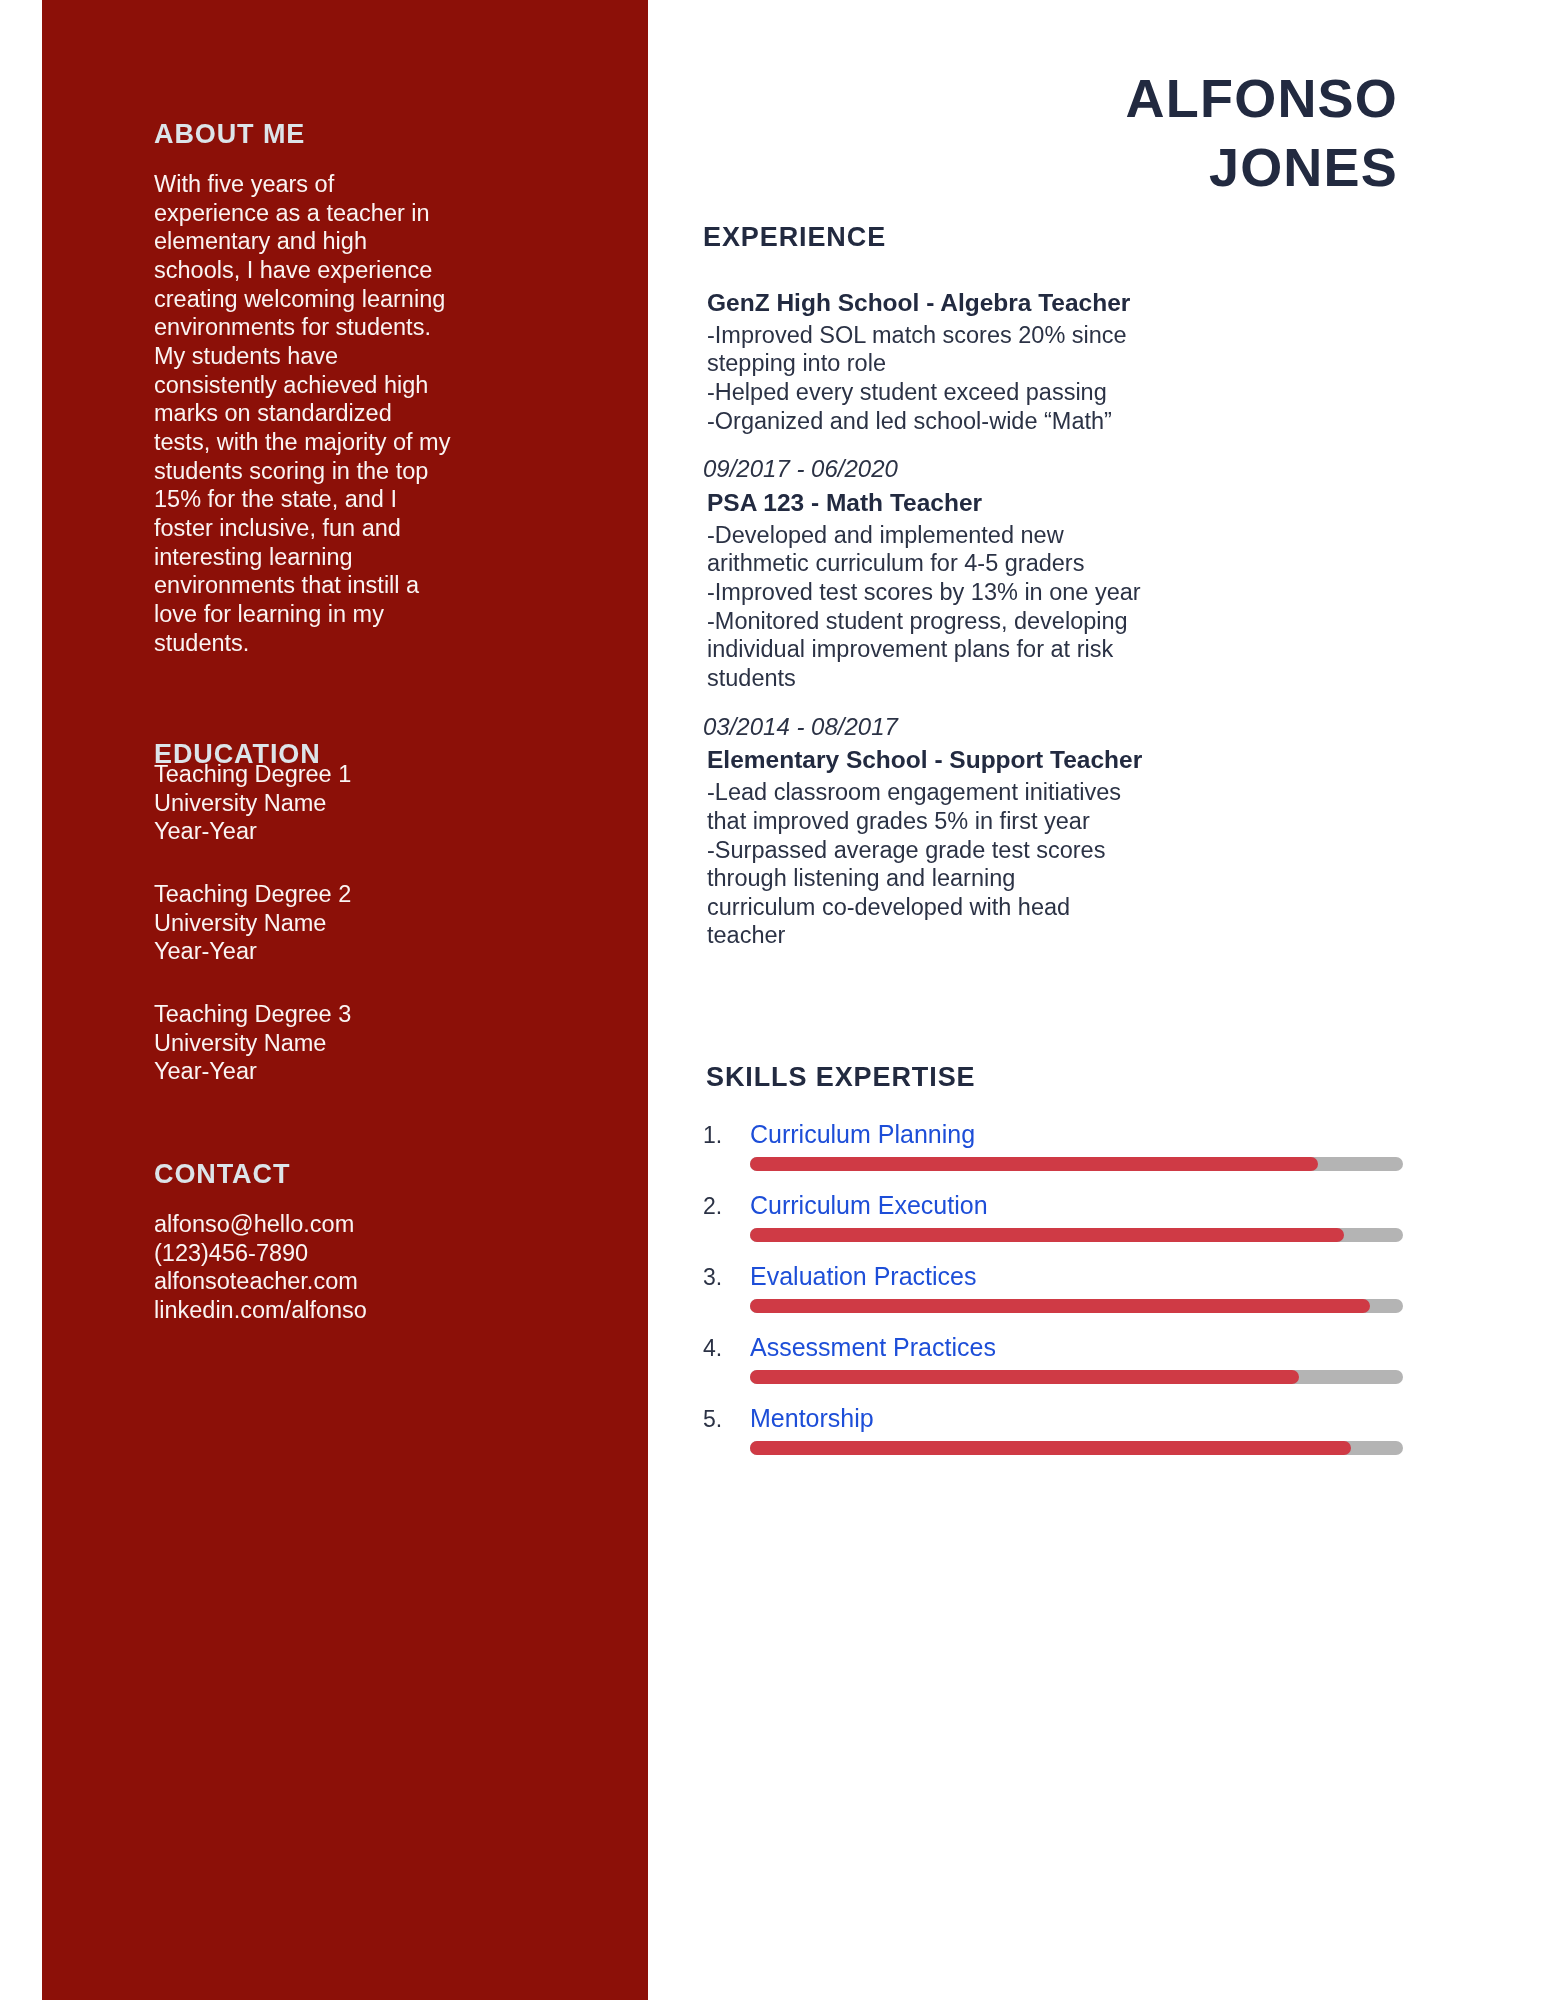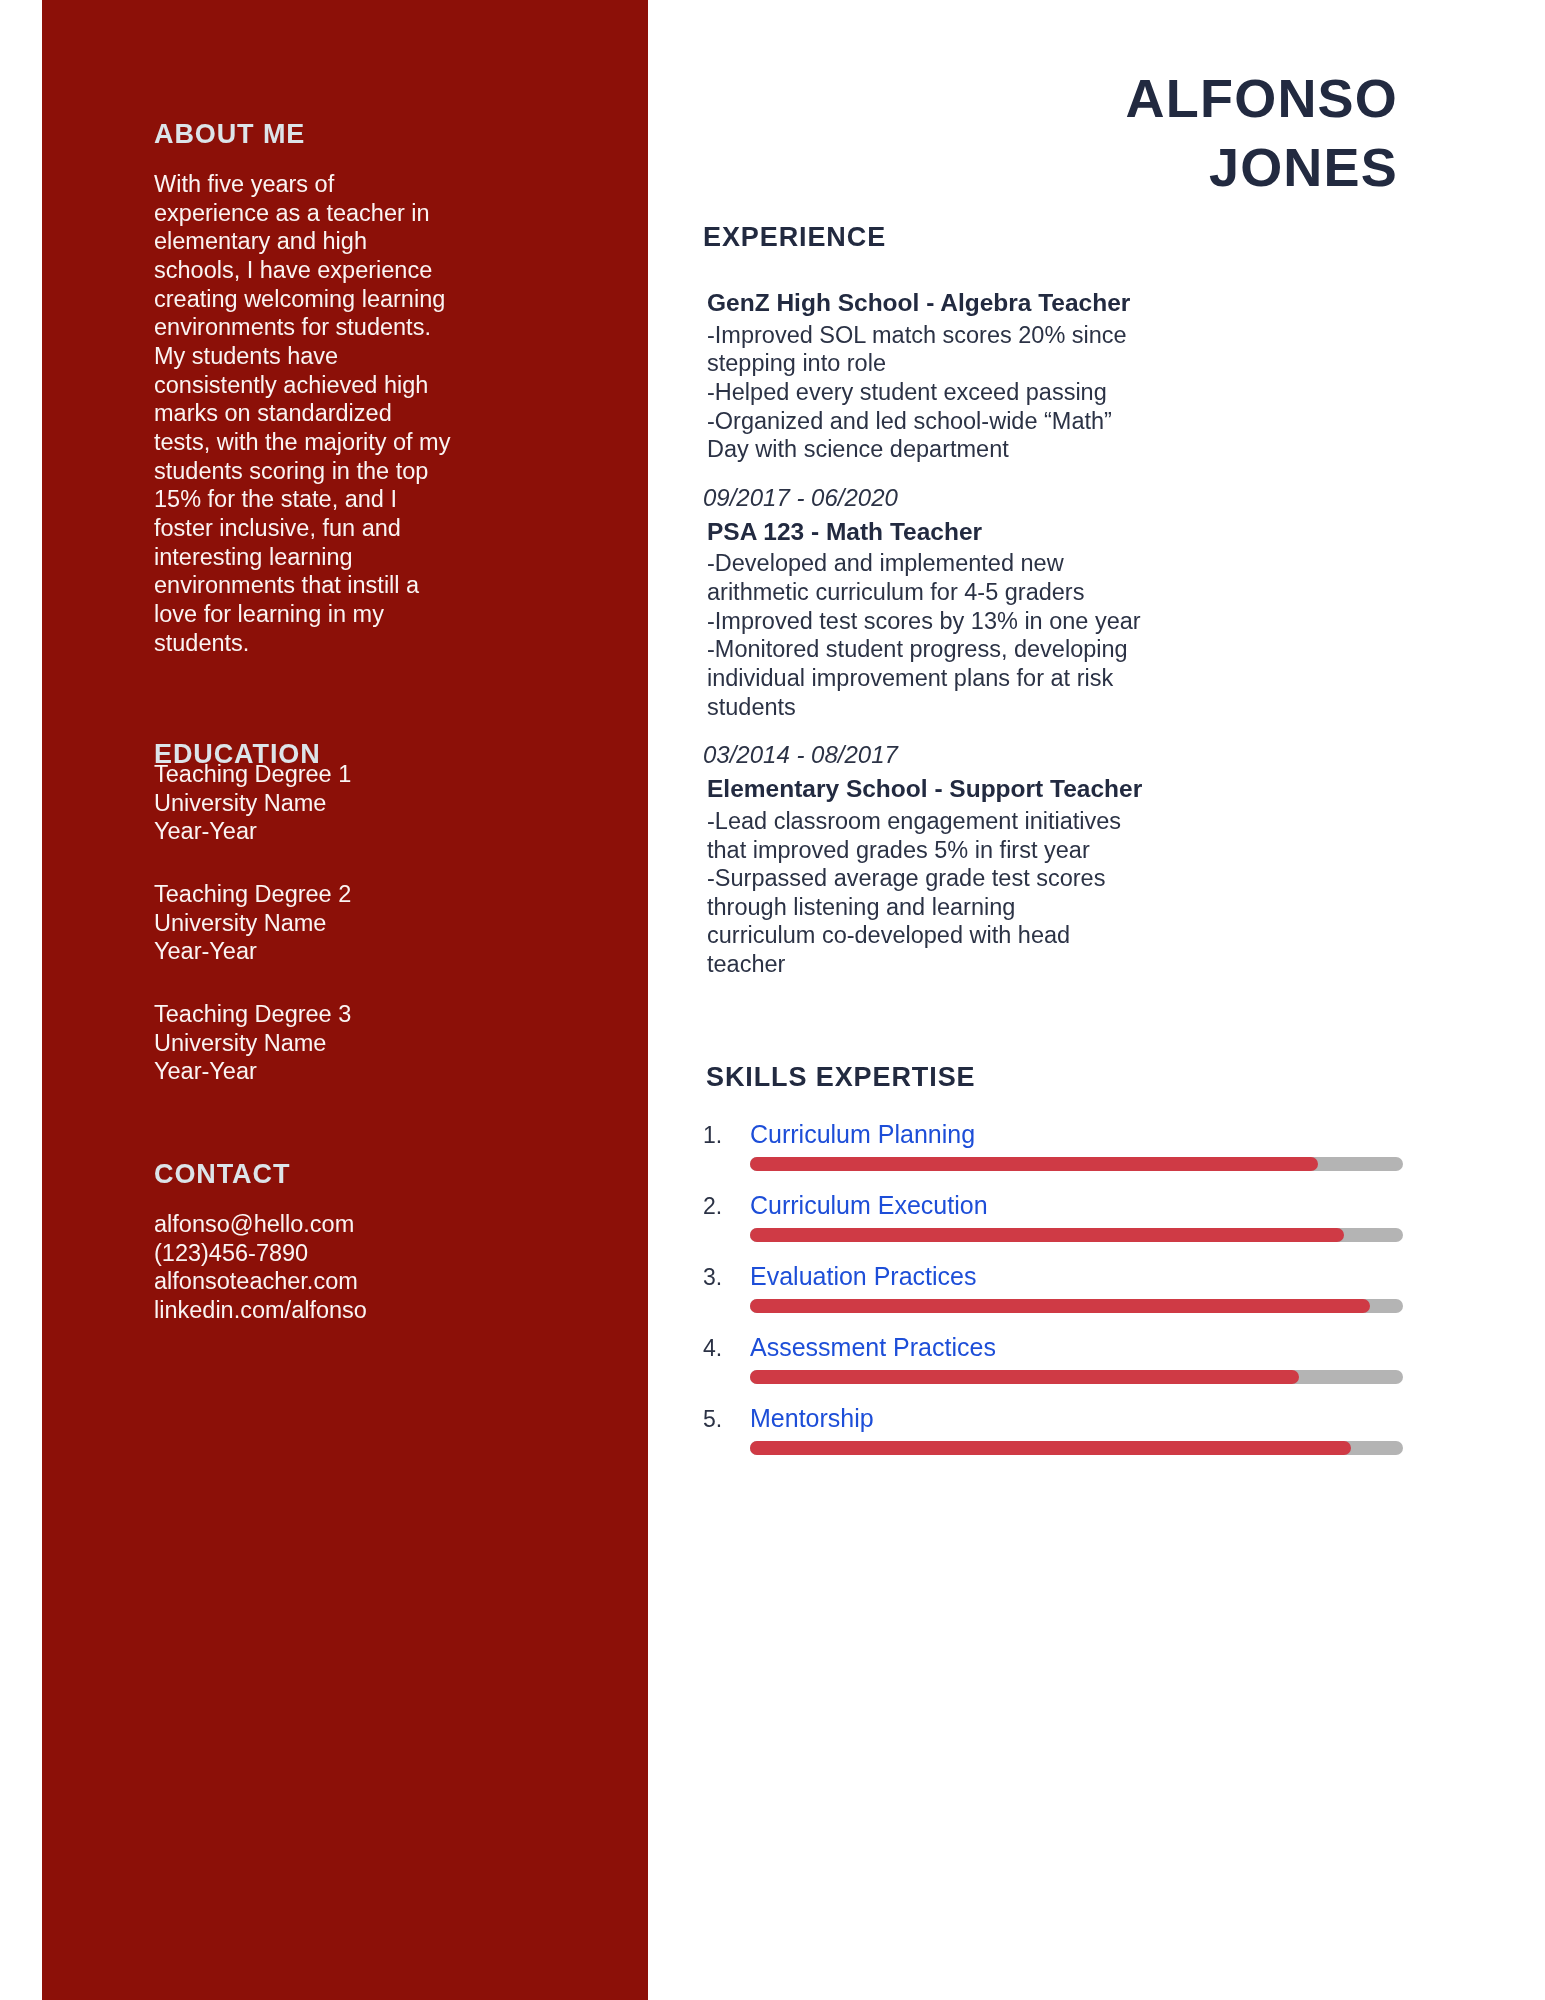--- a/index.html
+++ b/index.html
@@ -193,21 +193,20 @@
     <div id="exp-head" class="sec-head">EXPERIENCE</div>
 
     <div id="exp-list">
         <div class="job">
           <span class="job-title">GenZ High School - Algebra Teacher</span>
           <div class="job-bullets">
             <span class="job-bullet">-Improved SOL match scores 20% since</span>
             <span class="job-bullet">stepping into role</span>
             <span class="job-bullet">-Helped every student exceed passing</span>
             <span class="job-bullet">-Organized and led school-wide “Math”</span>
-            <span class="job-bullet">Day with science department</span>
           </div>
         </div>
         <div class="job">
           <span class="job-dates">09/2017 - 06/2020</span>
           <span class="job-title">PSA 123 - Math Teacher</span>
           <div class="job-bullets">
             <span class="job-bullet">-Developed and implemented new</span>
             <span class="job-bullet">arithmetic curriculum for 4-5 graders</span>
             <span class="job-bullet">-Improved test scores by 13% in one year</span>
             <span class="job-bullet">-Monitored student progress, developing</span>

